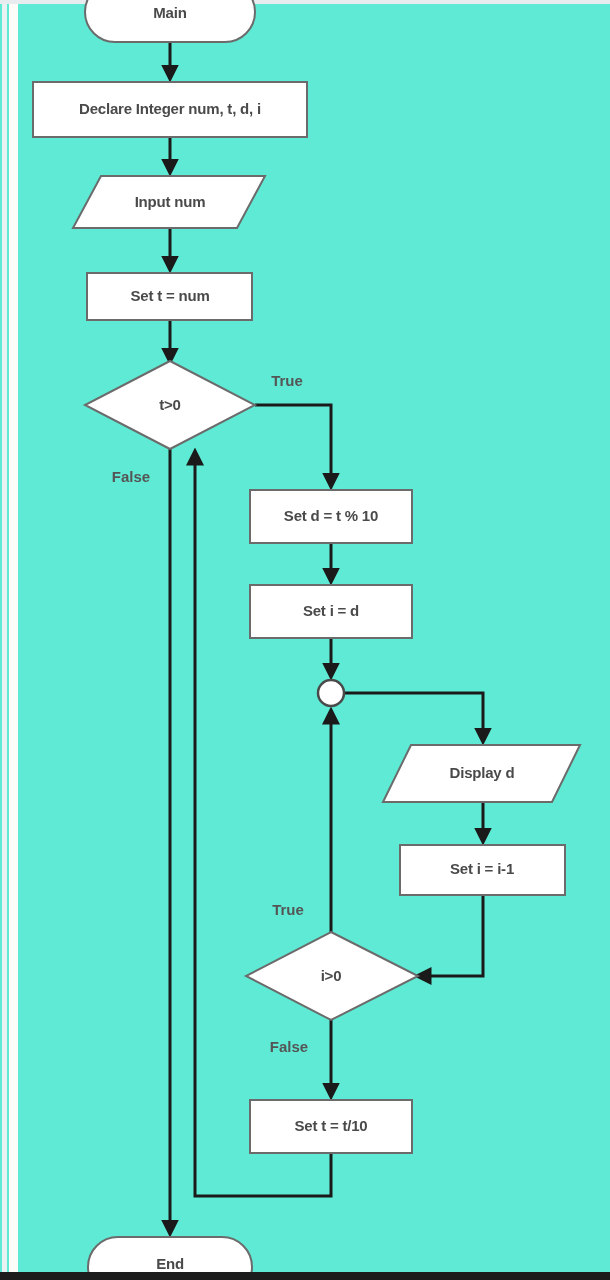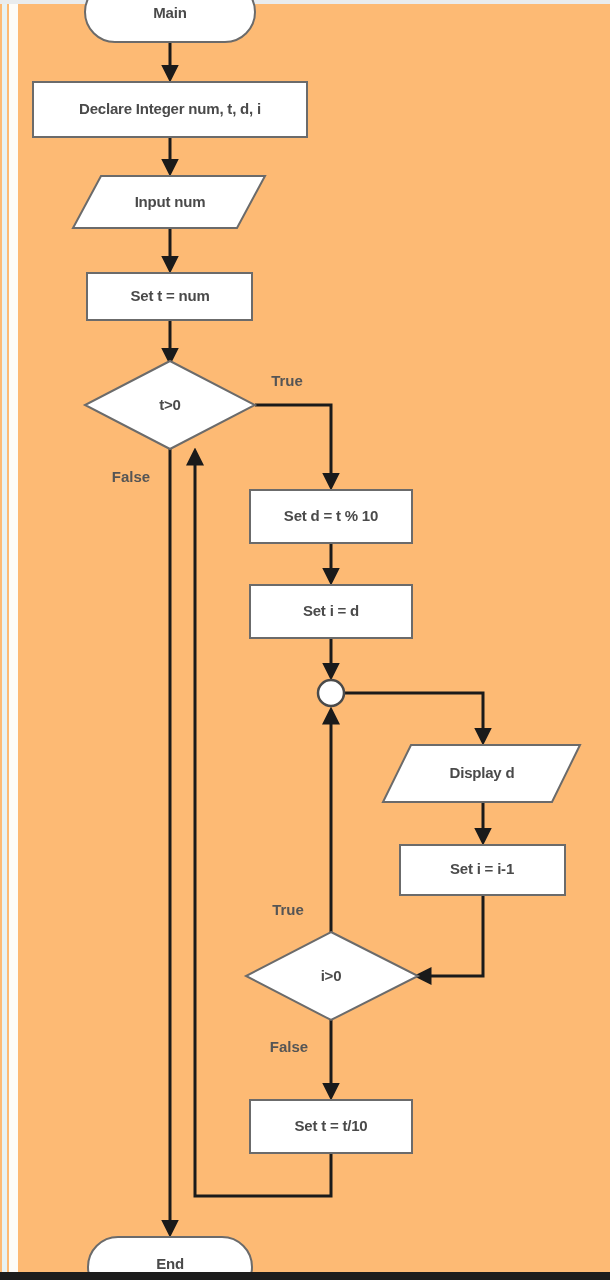--- a/index.html
+++ b/index.html
@@ -4,21 +4,21 @@
 <style>
   html, body {
     margin: 0;
     padding: 0;
     background: #ffffff;
   }
   #page {
     position: relative;
     width: 610px;
     height: 1280px;
-    background: #fdba74;
+    background: #5eead4;
     overflow: hidden;
     font-family: "Liberation Sans", sans-serif;
   }
   
   #top-rule {
     position: absolute;
     left: 0; top: 0;
     width: 610px; height: 4px;
     background: #e9ecee;
   }

